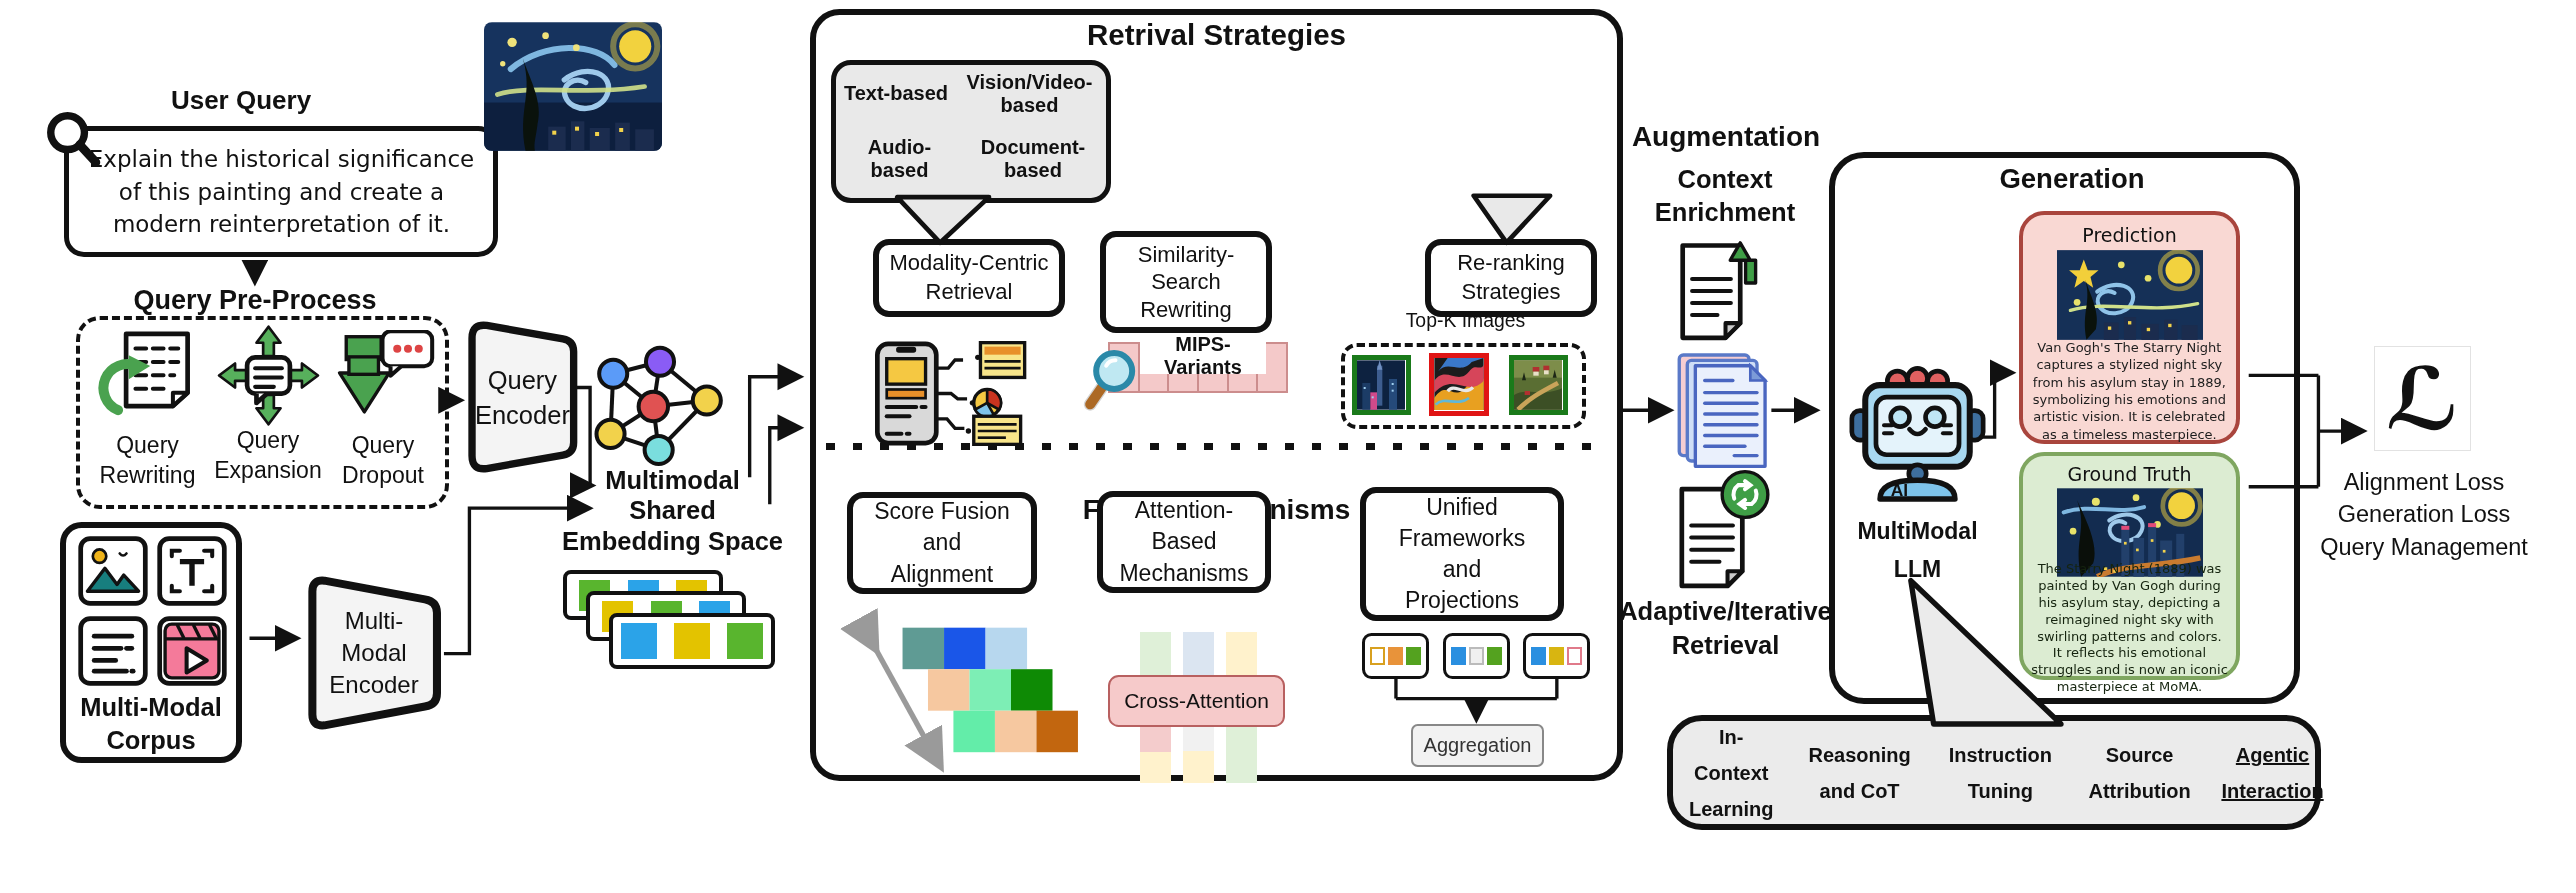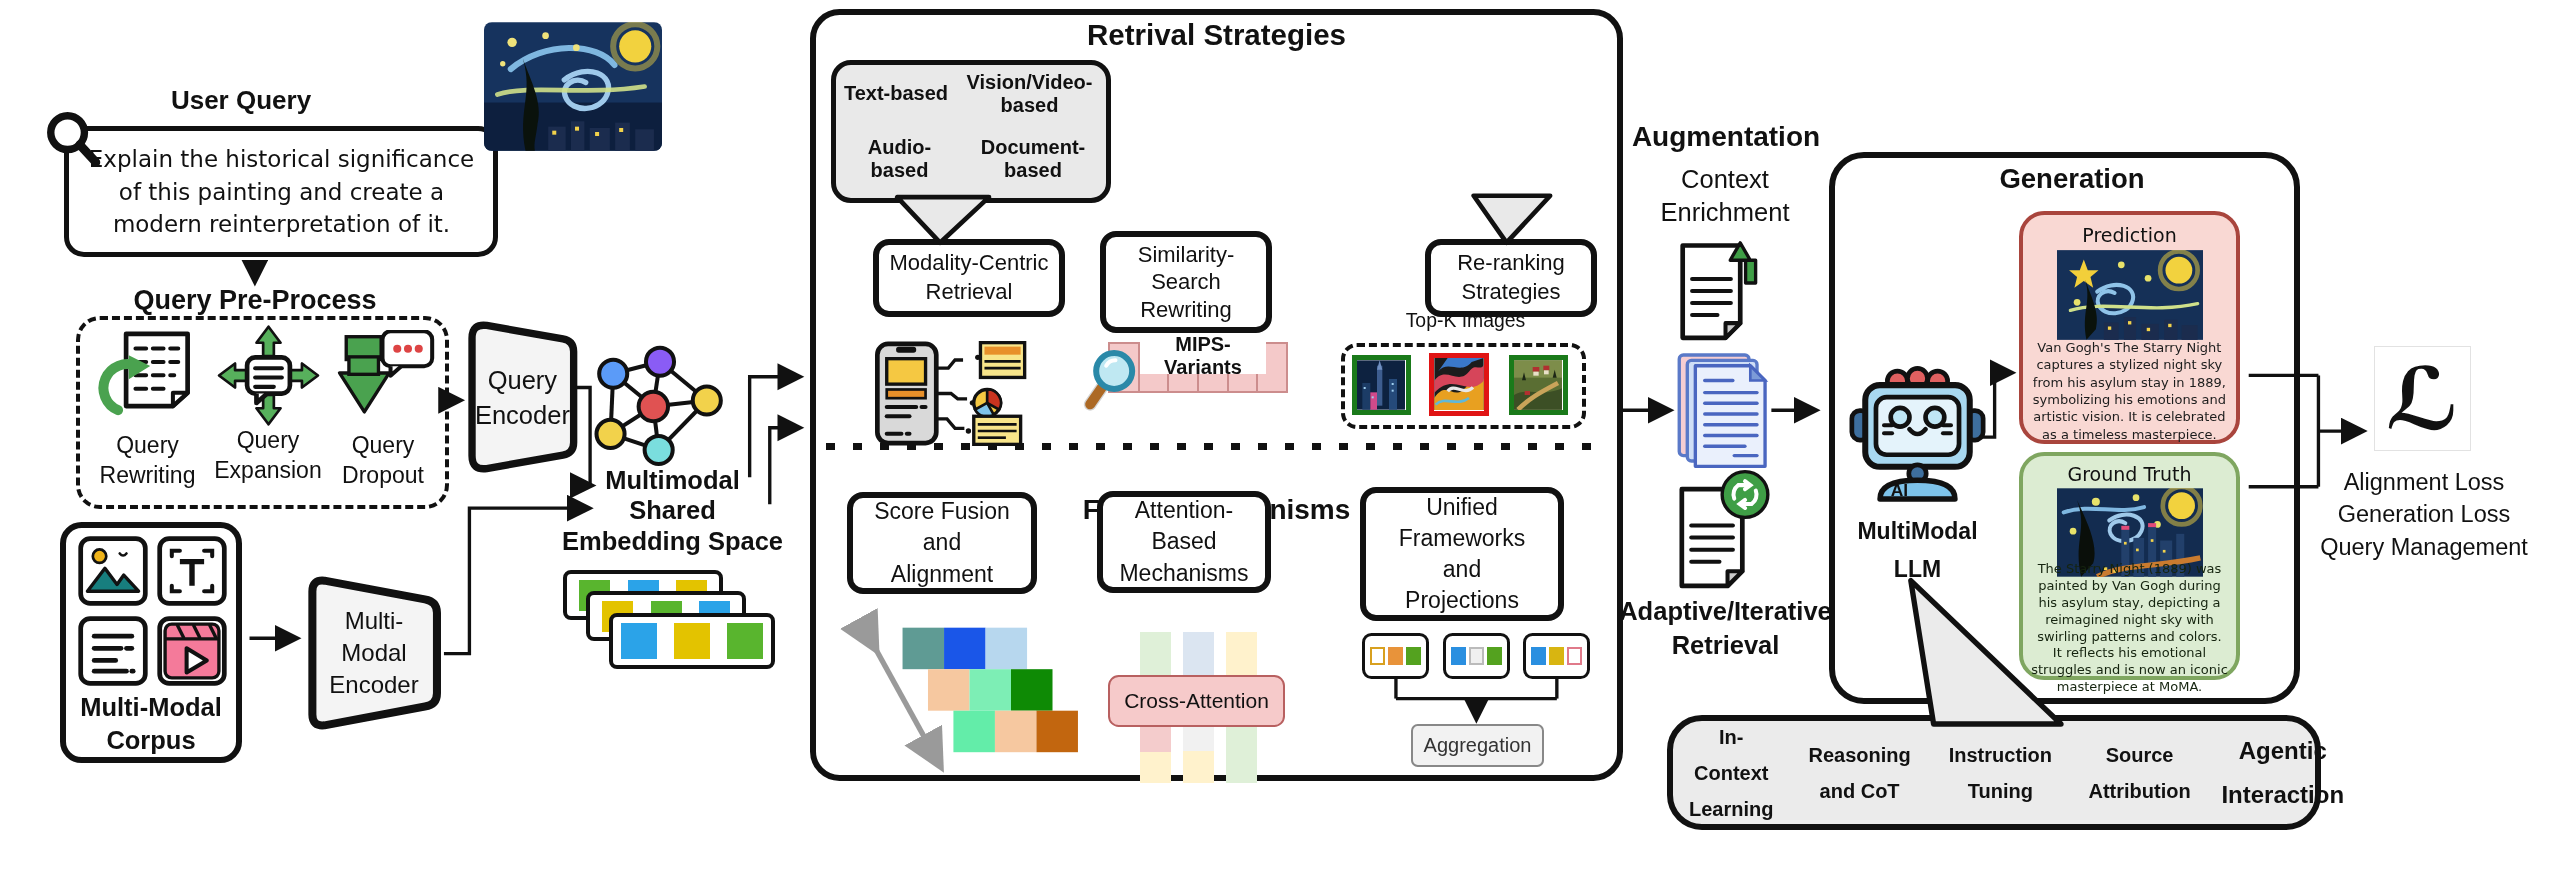--- a/index.html
+++ b/index.html
@@ -423,21 +423,21 @@
     <div style="width:14.8px;height:17.4px;background:#54a21f;"></div>
   </div>
   <div class="abs" style="left:1523px;top:633px;width:67px;height:46px;border:3.4px solid #111;border-radius:9.4px;background:#fff;box-sizing:border-box;display:flex;gap:3.4px;align-items:center;justify-content:center;">
     <div style="width:14.8px;height:17.4px;background:#2a8fe0;"></div>
     <div style="width:14.8px;height:17.4px;background:#d8b511;"></div>
     <div style="width:14.8px;height:17.4px;background:#fff;border:2.7px solid #e07a8a;box-sizing:border-box;"></div>
   </div>
   <div class="abs ctr" style="left:1411px;top:724px;width:133px;height:43px;background:#f2f2f2;border:2.7px solid #888;border-radius:6.7px;box-sizing:border-box;font-size:20px;color:#333;">Aggregation</div>
 
   <div class="abs ctr b" style="left:1629px;top:119px;width:194px;height:36px;font-size:28px;">Augmentation</div>
-  <div class="abs col sb" style="left:1643px;top:162px;width:164px;height:68px;font-size:25.5px;line-height:1.3;font-weight:400;align-items:center;">
+  <div class="abs col sb" style="left:1643px;top:162px;width:164px;height:68px;font-size:25.5px;line-height:1.3;font-weight:700;align-items:center;">
     <div>Context</div>
     <div>Enrichment</div>
   </div>
 
   <svg class="abs" style="left:1676px;top:236px;" width="91" height="106" viewBox="0 0 136 158">
     <path d="M10,14 H96 V130 L74,152 H10 Z" fill="#fff" stroke="#111" stroke-width="7" stroke-linejoin="round"></path>
     <path d="M74,130 H96 L74,152 Z" fill="#ccc" stroke="#111" stroke-width="6" stroke-linejoin="round"></path>
     <g stroke="#111" stroke-width="6" stroke-linecap="round">
         <line x1="24" y1="64" x2="82" y2="64"></line>
         <line x1="24" y1="82" x2="82" y2="82"></line>
@@ -604,17 +604,17 @@
 
   <div class="abs" style="left:1667px;top:715px;width:654px;height:115px;background:#ebebeb;border:6px solid #111;border-radius:35px;box-sizing:border-box;display:flex;align-items:stretch;z-index:30;">
     <div class="ctr b" style="width:126px;padding:0 16px;font-size:20px;line-height:1.8;">In-Context Learning</div>
     <div class="vsep" style="margin:8px 0;"></div>
     <div class="ctr b" style="width:119px;padding:0 19px;font-size:20px;line-height:1.8;">Reasoning and CoT</div>
     <div class="vsep" style="margin:8px 0;"></div>
     <div class="ctr b" style="width:119px;padding:0 19px;font-size:20px;line-height:1.8;">Instruction Tuning</div>
     <div class="vsep" style="margin:8px 0;"></div>
     <div class="ctr b" style="width:121px;padding:0 17.4px;font-size:20px;line-height:1.8;">Source Attribution</div>
     <div class="vsep" style="margin:8px 0;"></div>
-    <div class="ctr b" style="flex:1;padding:0 13.4px;font-size:24px;line-height:1.8;">Agentic Interaction</div>
+    <div class="ctr b" style="flex:1;padding:0 13.4px;font-size:20px;line-height:1.8;text-decoration:underline;">Agentic Interaction</div>
   </div>
 
 </div>
 
 
 </body></html>

